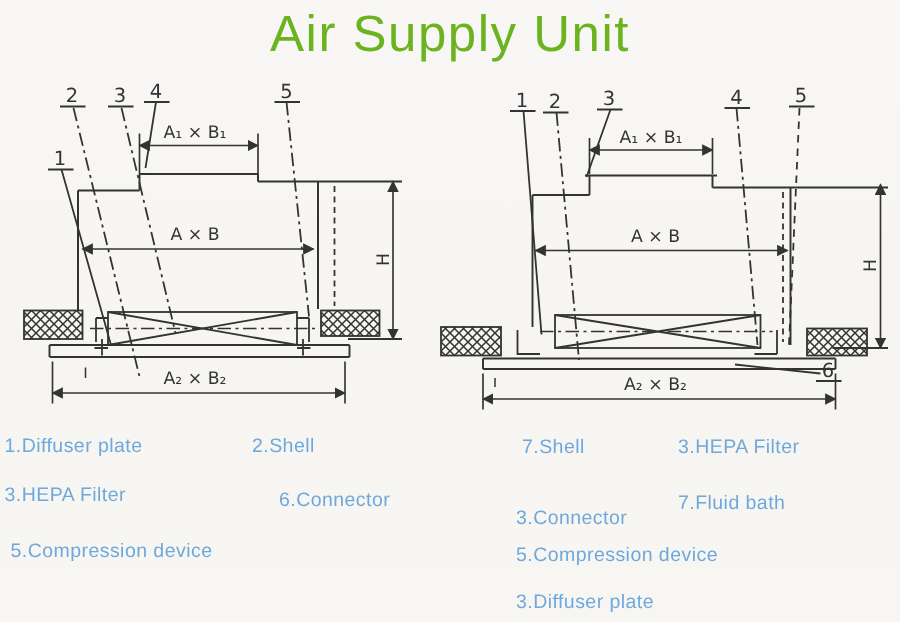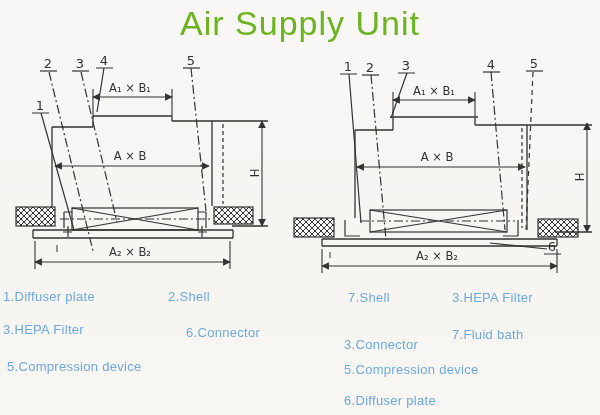--- a/index.html
+++ b/index.html
@@ -174,16 +174,16 @@
     <span class="legend-item" style="left:186px;top:325px">6.Connector</span>
     <span class="legend-item" style="left:7px;top:359px">5.Compression device</span>
   </div>
 
   <div>
     <span class="legend-item" style="left:348px;top:290px">7.Shell</span>
     <span class="legend-item" style="left:452px;top:290px">3.HEPA Filter</span>
     <span class="legend-item" style="left:344px;top:337px">3.Connector</span>
     <span class="legend-item" style="left:452px;top:327px">7.Fluid bath</span>
     <span class="legend-item" style="left:344px;top:362px">5.Compression device</span>
-    <span class="legend-item" style="left:344px;top:393px">6.Diffuser plate</span>
+    <span class="legend-item" style="left:344px;top:393px">3.Diffuser plate</span>
   </div>
 
 </div>
 
 </body></html>

